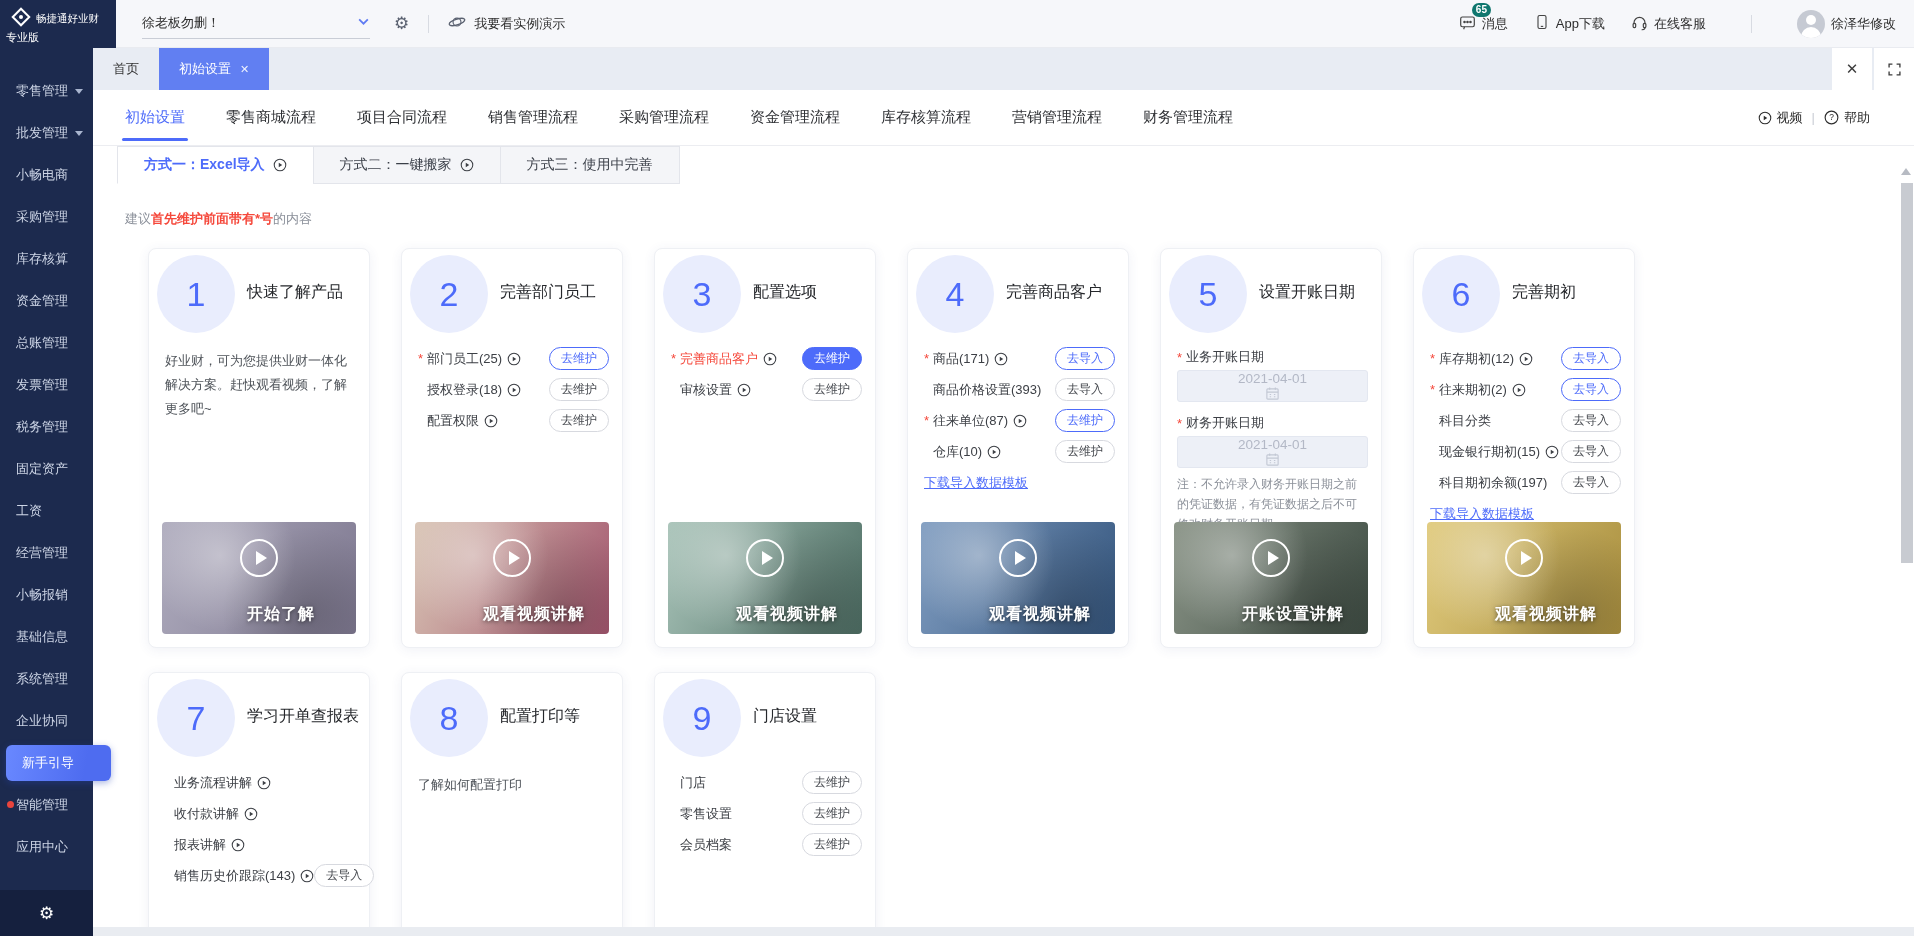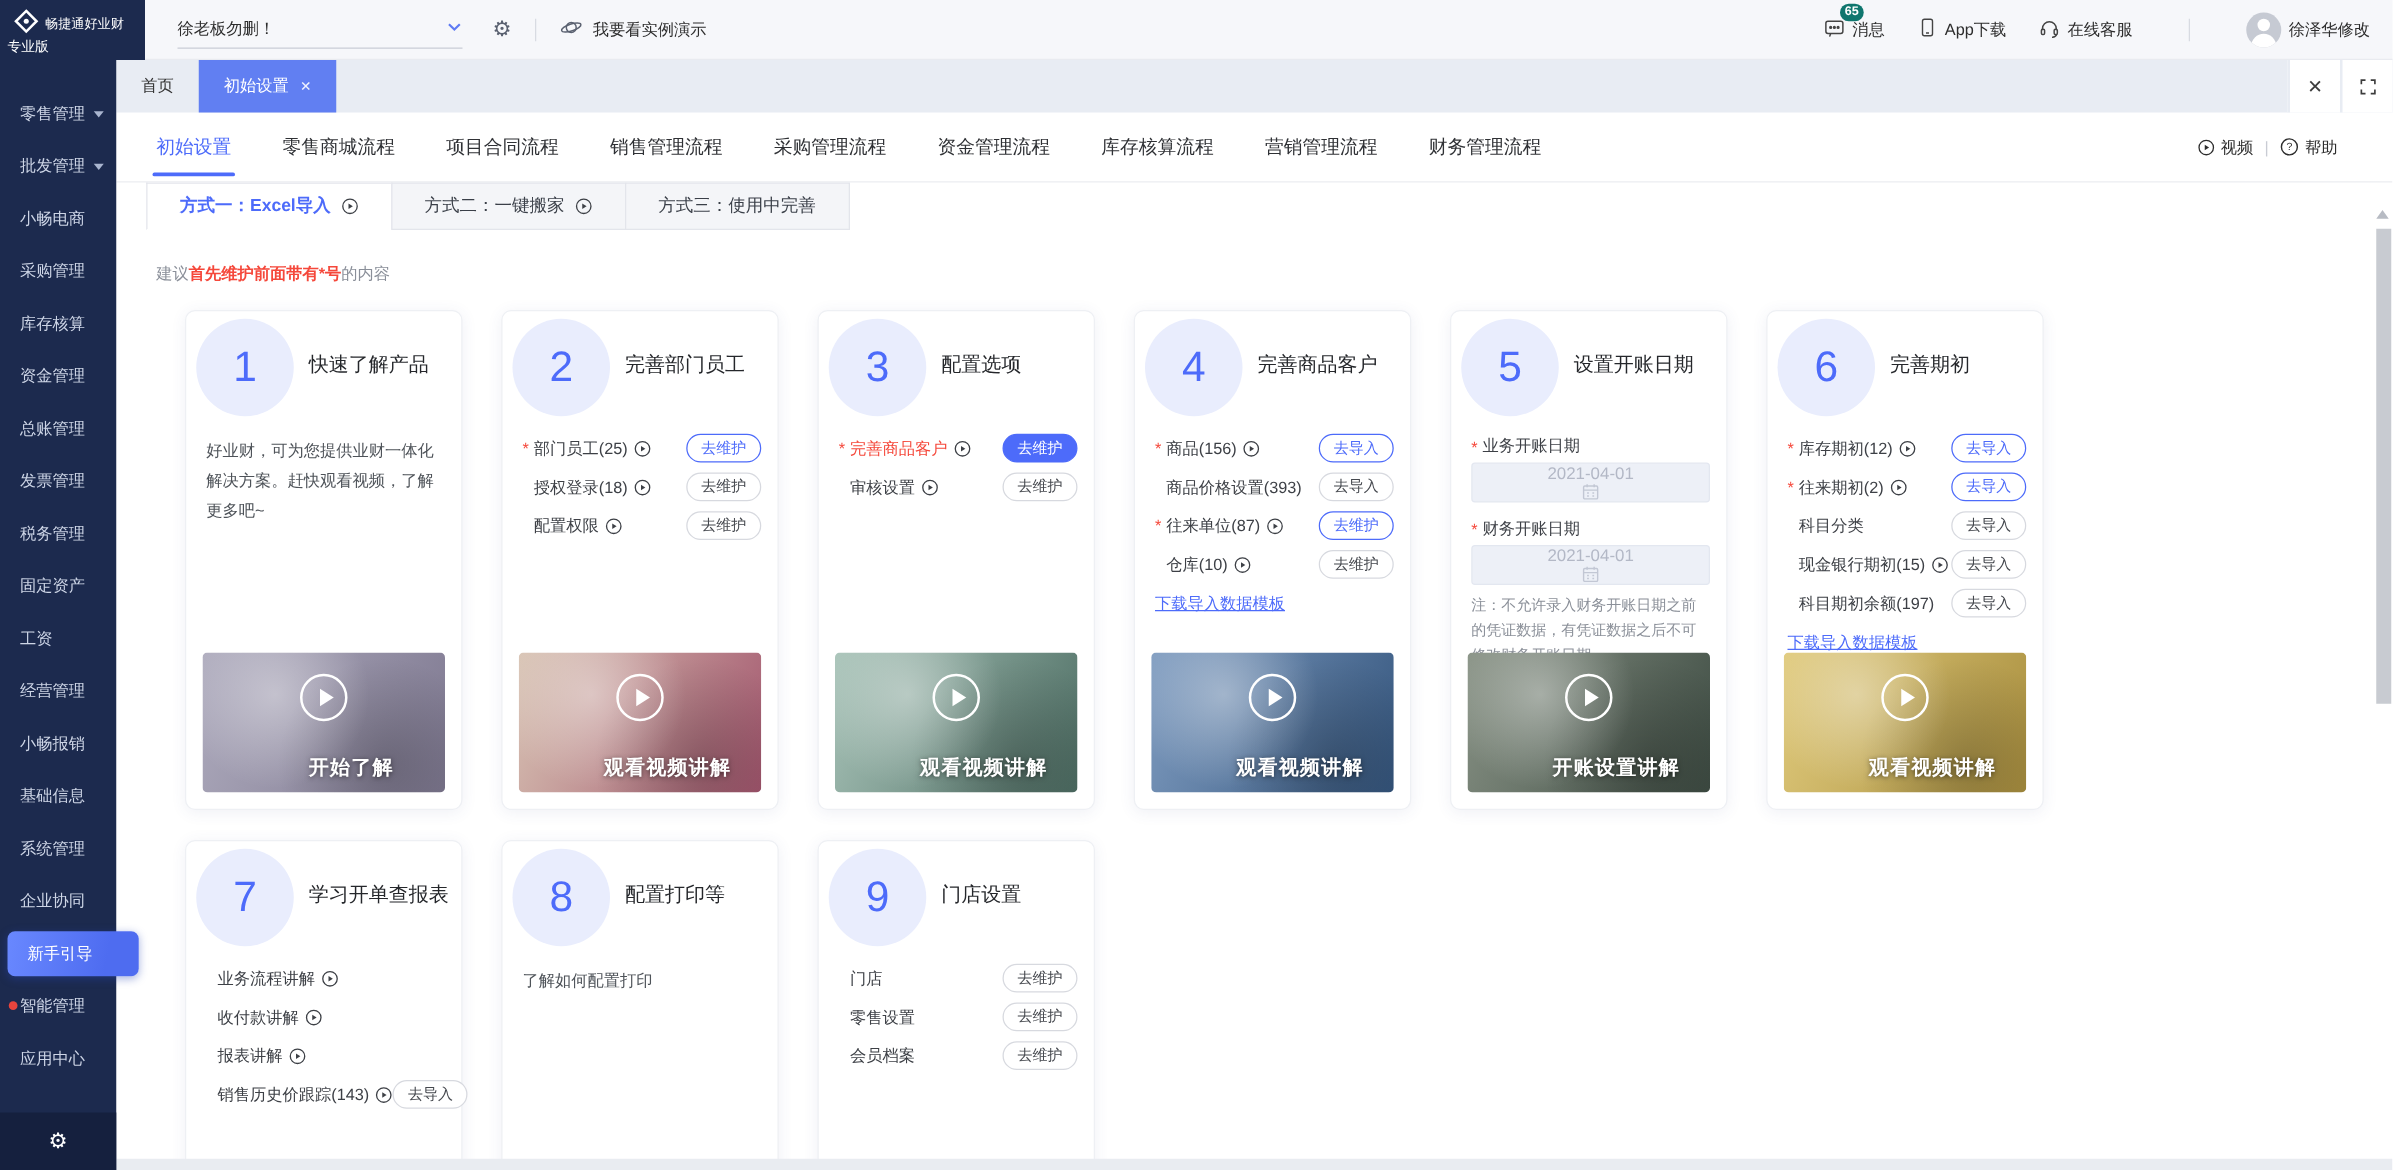--- a/index.html
+++ b/index.html
@@ -421,21 +421,21 @@
           </div>
         </section>
         <section class="card">
           <div class="num-circle">
             <div class="num">4</div>
           </div>
           <h3 class="card-title">完善商品客户</h3>
           <div class="card-body"><div class="card-row">
               <span class="row-label">
                 <span class="star">*</span>
-                <span>商品(156)</span>
+                <span>商品(171)</span>
                 <svg class="play-ic" viewBox="0 0 16 16" fill="none">
                   <circle cx="8" cy="8" r="6.6" stroke="currentColor" stroke-width="1.2"></circle>
                   <path d="M6.6 5.4 L10.6 8 L6.6 10.6 Z" fill="currentColor"></path>
                 </svg>
               </span>
               <button class="pill blue">去导入</button>
             </div><div class="card-row">
               <span class="row-label">
                 <span>商品价格设置(393)</span>
               </span>

